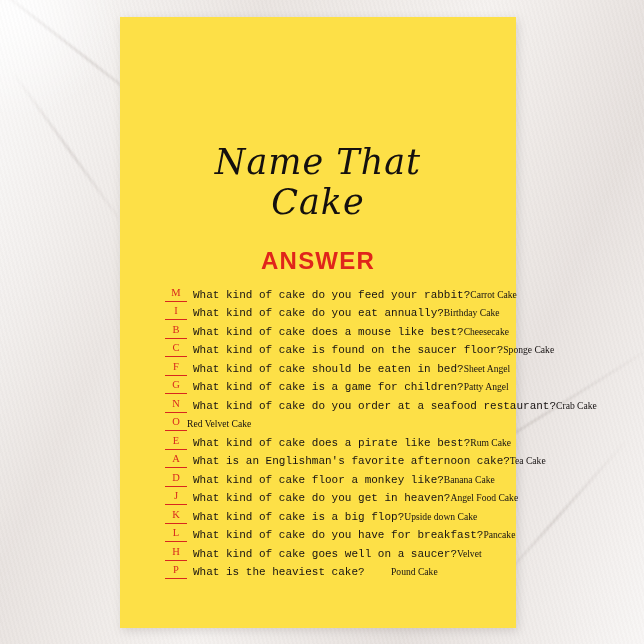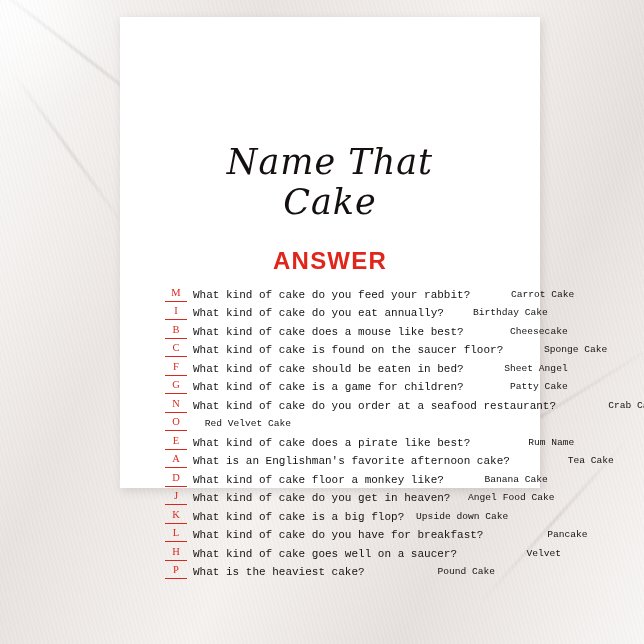--- a/index.html
+++ b/index.html
@@ -45,24 +45,23 @@
       repeating-linear-gradient(75deg, rgba(255,255,255,0.05) 0 2px, rgba(0,0,0,0.012) 2px 4px);
     pointer-events: none;
   }
 
   
   #card {
     position: absolute;
     left: 120px;
     top: 17px;
     width: 396px;
-    height: 471px;
-    background: #ffffff;
+    height: 611px;
+    background: #fde047;
     box-shadow: 2px 3px 9px rgba(90,80,75,0.18);
-    padding-left: 24px;
   }
 
   #title {
     position: absolute;
     left: 0;
     right: 0;
     top: 128px;
     text-align: center;
     font-family: "DejaVu Serif", serif;
     font-style: italic;
@@ -136,26 +135,25 @@
     flex: 1 1 auto;
     padding-left: 6px;
     font-family: Liberation Mono, monospace;
     font-size: 11px;
     color: #161212;
     white-space: nowrap;
     line-height: 14px;
   }
   .a {
     flex: 0 0 104px;
-    font-family: Liberation Mono, monospace;
+    font-family: Liberation Serif, serif;
     font-size: 9.6px;
     color: #161212;
     white-space: nowrap;
     line-height: 14px;
-    text-align: right;
   }
 </style>
 </head>
 <body>
 
 <div id="backdrop">
   <div id="vein5"></div>
   <div id="vein1"></div>
   <div id="vein2"></div>
   <div id="vein3"></div>
@@ -196,35 +194,35 @@
         <div class="a">Sponge Cake</div>
       </div>
       <div class="row">
         <div class="blank">F</div>
         <div class="q">What kind of cake should be eaten in bed?</div>
         <div class="a">Sheet Angel</div>
       </div>
       <div class="row">
         <div class="blank">G</div>
         <div class="q">What kind of cake is a game for children?</div>
-        <div class="a">Patty Cake</div>
+        <div class="a">Patty Angel</div>
       </div>
       <div class="row">
         <div class="blank">N</div>
         <div class="q">What kind of cake do you order at a seafood restaurant?</div>
         <div class="a">Crab Cake</div>
       </div>
       <div class="row">
         <div class="blank">O</div>
         <div class="a">Red Velvet Cake</div>
       </div>
       <div class="row">
         <div class="blank">E</div>
         <div class="q">What kind of cake does a pirate like best?</div>
-        <div class="a">Rum Name</div>
+        <div class="a">Rum Cake</div>
       </div>
       <div class="row">
         <div class="blank">A</div>
         <div class="q">What is an Englishman's favorite afternoon cake?</div>
         <div class="a">Tea Cake</div>
       </div>
       <div class="row">
         <div class="blank">D</div>
         <div class="q">What kind of cake floor a monkey like?</div>
         <div class="a">Banana Cake</div>

